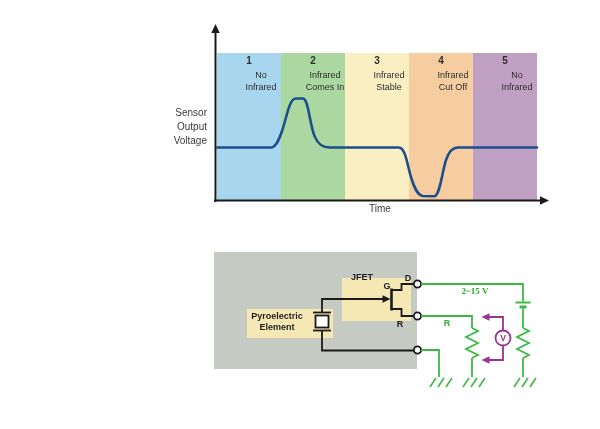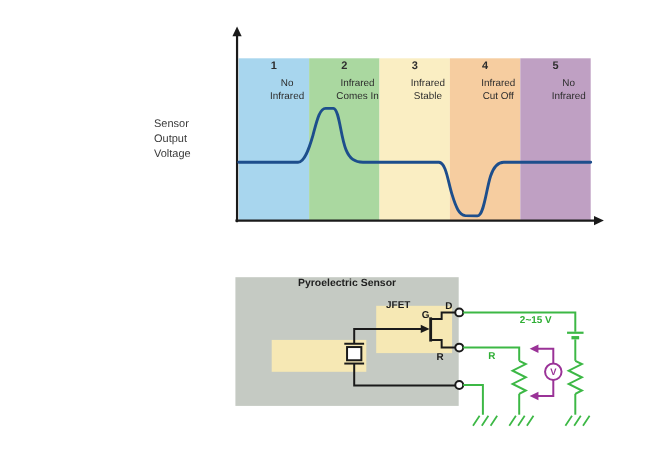--- a/index.html
+++ b/index.html
@@ -2,33 +2,33 @@
 <html><head>
 <meta charset="utf-8">
 <style>
   html,body{margin:0;padding:0;background:#fff;}
   #canvas{position:relative;width:600px;height:429px;background:#ffffff;overflow:hidden;
           font-family:"Liberation Sans",sans-serif;}
   #scene{position:absolute;left:0;top:0;}
   .txt{position:absolute;color:#2d2d2d;}
   .pre{white-space:pre-line;}
   .ctr{text-align:center;}
-  .rgt{text-align:left;}
+  .rgt{text-align:right;}
   .band-box{position:absolute;top:55px;width:64px;text-align:center;}
   .band-num{font-size:10px;font-weight:bold;color:#2d2d2d;line-height:12px;}
   .band-lbl{font-size:9px;color:#2d2d2d;line-height:11.5px;margin-top:3px;white-space:pre-line;margin-left:24px;}
   .ylabel{left:140px;top:106px;width:67px;font-size:10px;line-height:14px;color:#3a3a3a;}
   .xlabel{left:330px;top:203px;width:100px;font-size:10px;color:#3a3a3a;}
   .circ-title{left:230px;top:252px;width:171px;font-size:9.5px;font-weight:bold;color:#1e1e1e;}
   .elem-lbl{left:244px;top:311px;width:66px;font-size:9px;line-height:11px;font-weight:bold;color:#1e1e1e;}
   .jfet-lbl{left:346px;top:272px;width:32px;font-size:9px;font-weight:bold;color:#1e1e1e;}
   .pin{font-size:9px;font-weight:bold;color:#1a1a1a;width:12px;}
   .grn{color:#2fae35;}
   .pur{color:#9a3297;}
-  .sup-lbl{left:460px;top:286px;width:54px;font-size:9px;font-weight:bold;}
+  .sup-lbl{left:448px;top:286px;width:54px;font-size:9px;font-weight:bold;font-family:Liberation Serif, serif;}
   .vm-lbl{left:496px;top:333px;width:14px;font-size:8.5px;font-weight:bold;}
 </style>
 </head>
 <body>
 
 <div id="canvas">
 
   <svg id="scene" width="600" height="429" viewBox="0 0 600 429">
 
     <g>
@@ -107,20 +107,21 @@
       <path d="M503 345.5 V360 H487"></path>
       <circle cx="503" cy="338" r="7.5" fill="#ffffff"></circle>
     </g>
     <polygon points="481.5,317 489.5,313.2 489.5,320.8" fill="#9a3297"></polygon>
     <polygon points="481.5,360 489.5,356.2 489.5,363.8" fill="#9a3297"></polygon>
   </svg>
 
   <div class="txt ylabel rgt pre">Sensor
 Output
 Voltage</div>
+  <div class="txt xlabel ctr">Time</div>
 
   <div class="band-box" style="left:217px">
     <div class="band-num">1</div>
     <div class="band-lbl">No Infrared</div>
   </div>
   <div class="band-box" style="left:281px">
     <div class="band-num">2</div>
     <div class="band-lbl">Infrared
 Comes In</div>
   </div>
@@ -132,21 +133,22 @@
   <div class="band-box" style="left:409px">
     <div class="band-num">4</div>
     <div class="band-lbl">Infrared
 Cut Off</div>
   </div>
   <div class="band-box" style="left:473px">
     <div class="band-num">5</div>
     <div class="band-lbl">No Infrared</div>
   </div>
 
-  <div class="txt circ-title ctr">Pyroelectric Sensor</div>
+  <div class="txt elem-lbl ctr pre">Pyroelectric
+Element</div>
   <div class="txt jfet-lbl ctr">JFET</div>
   <div class="txt pin ctr" style="left:381px;top:281px">G</div>
   <div class="txt pin ctr" style="left:402px;top:273px">D</div>
   <div class="txt pin ctr" style="left:394px;top:319px">R</div>
   <div class="txt pin ctr grn" style="left:441px;top:318px">R</div>
   <div class="txt sup-lbl ctr grn">2~15 V</div>
   <div class="txt vm-lbl ctr pur">V</div>
 
 </div>
 

